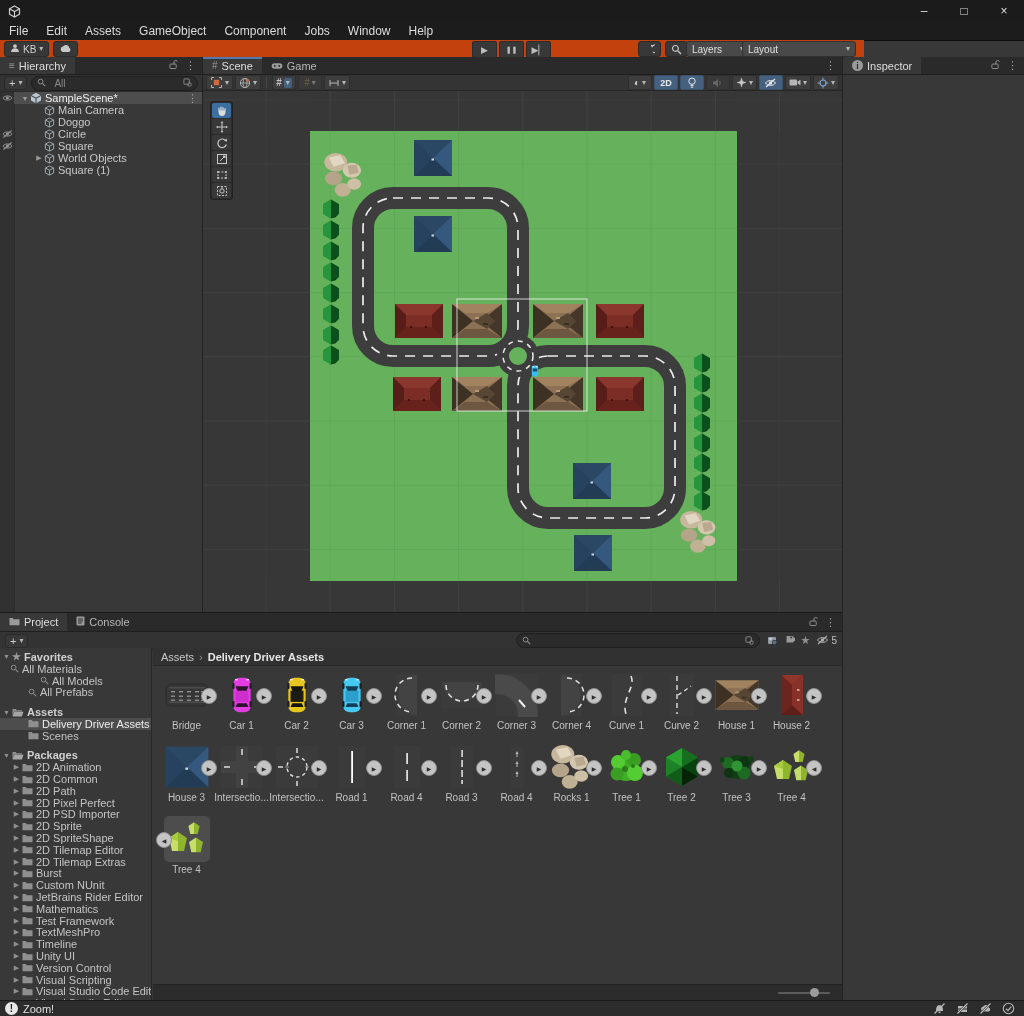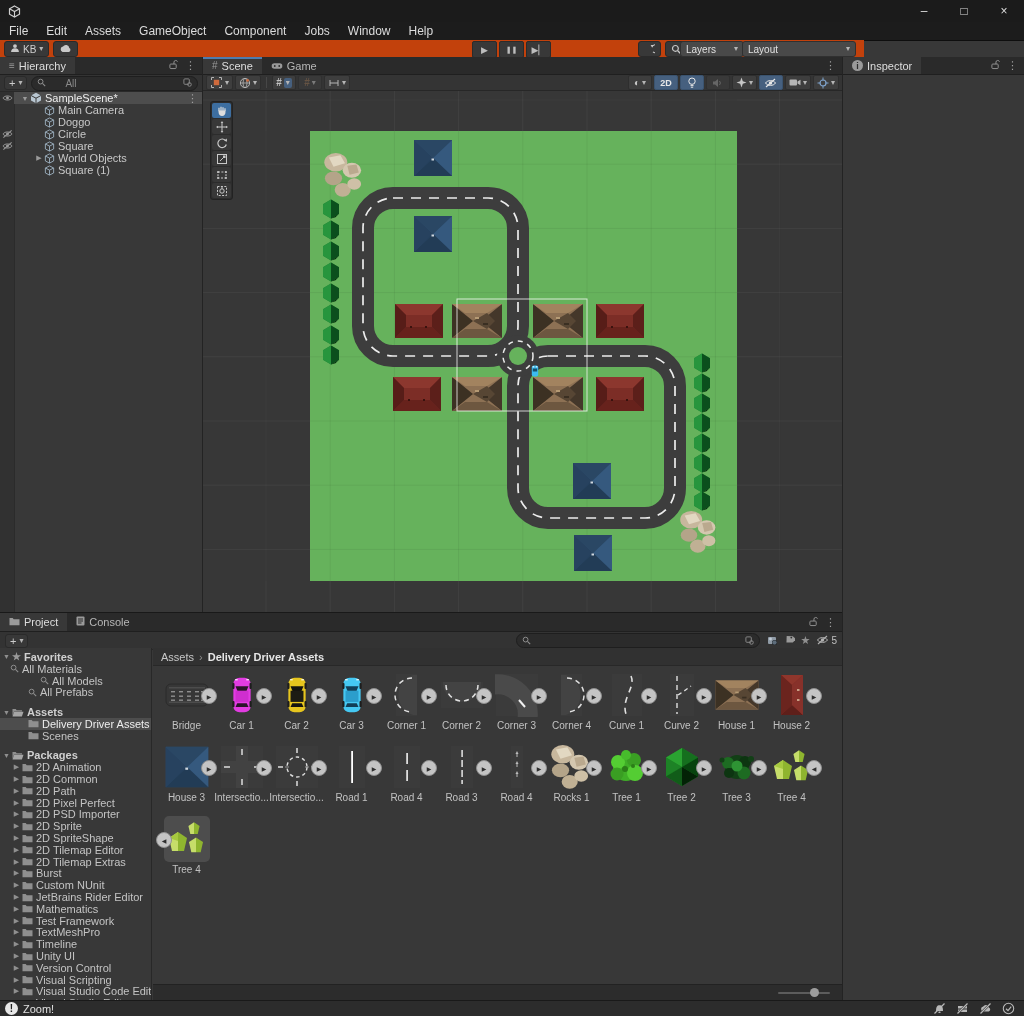--- a/index.html
+++ b/index.html
@@ -24,21 +24,21 @@
            display:flex;align-items:center;justify-content:center;color:#bdbdbd;font-size:9px}
   .dropdown{height:14px;background:#494949;border:1px solid #303030;border-radius:3px;display:flex;
             align-items:center;justify-content:space-between;padding:0 5px;font-size:10px;color:#e0e0e0}
   
   .tabstrip{display:flex;align-items:stretch;background:#2a2a2a;height:17px;border-bottom:1px solid #1f1f1f}
   .tab{display:flex;align-items:center;gap:4px;padding:0 9px;font-size:11px;color:#b6b6b6}
   .tab.active{background:#383838;color:#dedede;position:relative}
   .tab.focus::before{content:"";position:absolute;top:0;left:0;right:0;height:2px;background:#4f7cae}
   .striprt{margin-left:auto;display:flex;align-items:center;gap:7px;padding-right:6px;color:#9a9a9a}
   .kebab{font-size:11px;color:#a0a0a0}
-  .search{display:flex;align-items:center;gap:17px;background:#2b2b2b;border:1px solid #1e1e1e;
+  .search{display:flex;align-items:center;gap:6px;background:#2b2b2b;border:1px solid #1e1e1e;
           border-radius:8px;height:13px;padding:0 5px;flex:1;min-width:0}
   .search input{background:transparent;border:0;outline:0;color:#cccccc;font-size:10px;width:100%;
                 font-family:inherit}
   .search input::placeholder{color:#8a8a8a}
   
   #hierarchy{position:absolute;left:0;top:57px;width:203px;height:555px;background:#383838;
              border-right:1px solid #232323;box-sizing:border-box}
   #hier-searchrow{display:flex;align-items:center;gap:4px;height:16px;padding:0 4px;background:#333333;
                   border-bottom:1px solid #292929}
   #hier-body{position:relative;height:522px}
@@ -164,21 +164,21 @@
           <polygon points="7.2,1 10.6,1.2 8.9,4" fill="#c8c8c8"></polygon>
         </svg>
     </div>
     <div class="tbtn">
       <svg width="11" height="11" viewBox="0 0 11 11">
           <circle cx="4.4" cy="4.4" r="2.9" fill="none" stroke="#c8c8c8" stroke-width="1.2"></circle>
           <line x1="6.7" y1="6.7" x2="10" y2="10" stroke="#c8c8c8" stroke-width="1.3"></line>
         </svg>
     </div>
   </div>
-  <div class="dropdown" style="position:absolute;right:120px;width:52px">
+  <div class="dropdown" style="position:absolute;right:114px;width:52px">
     <span>Layers</span>
     <span class="caret">▾</span>
   </div>
   <div class="dropdown" style="position:absolute;right:8px;width:102px">
     <span>Layout</span>
     <span class="caret">▾</span>
   </div>
 </div>
 
 <div id="hierarchy">

